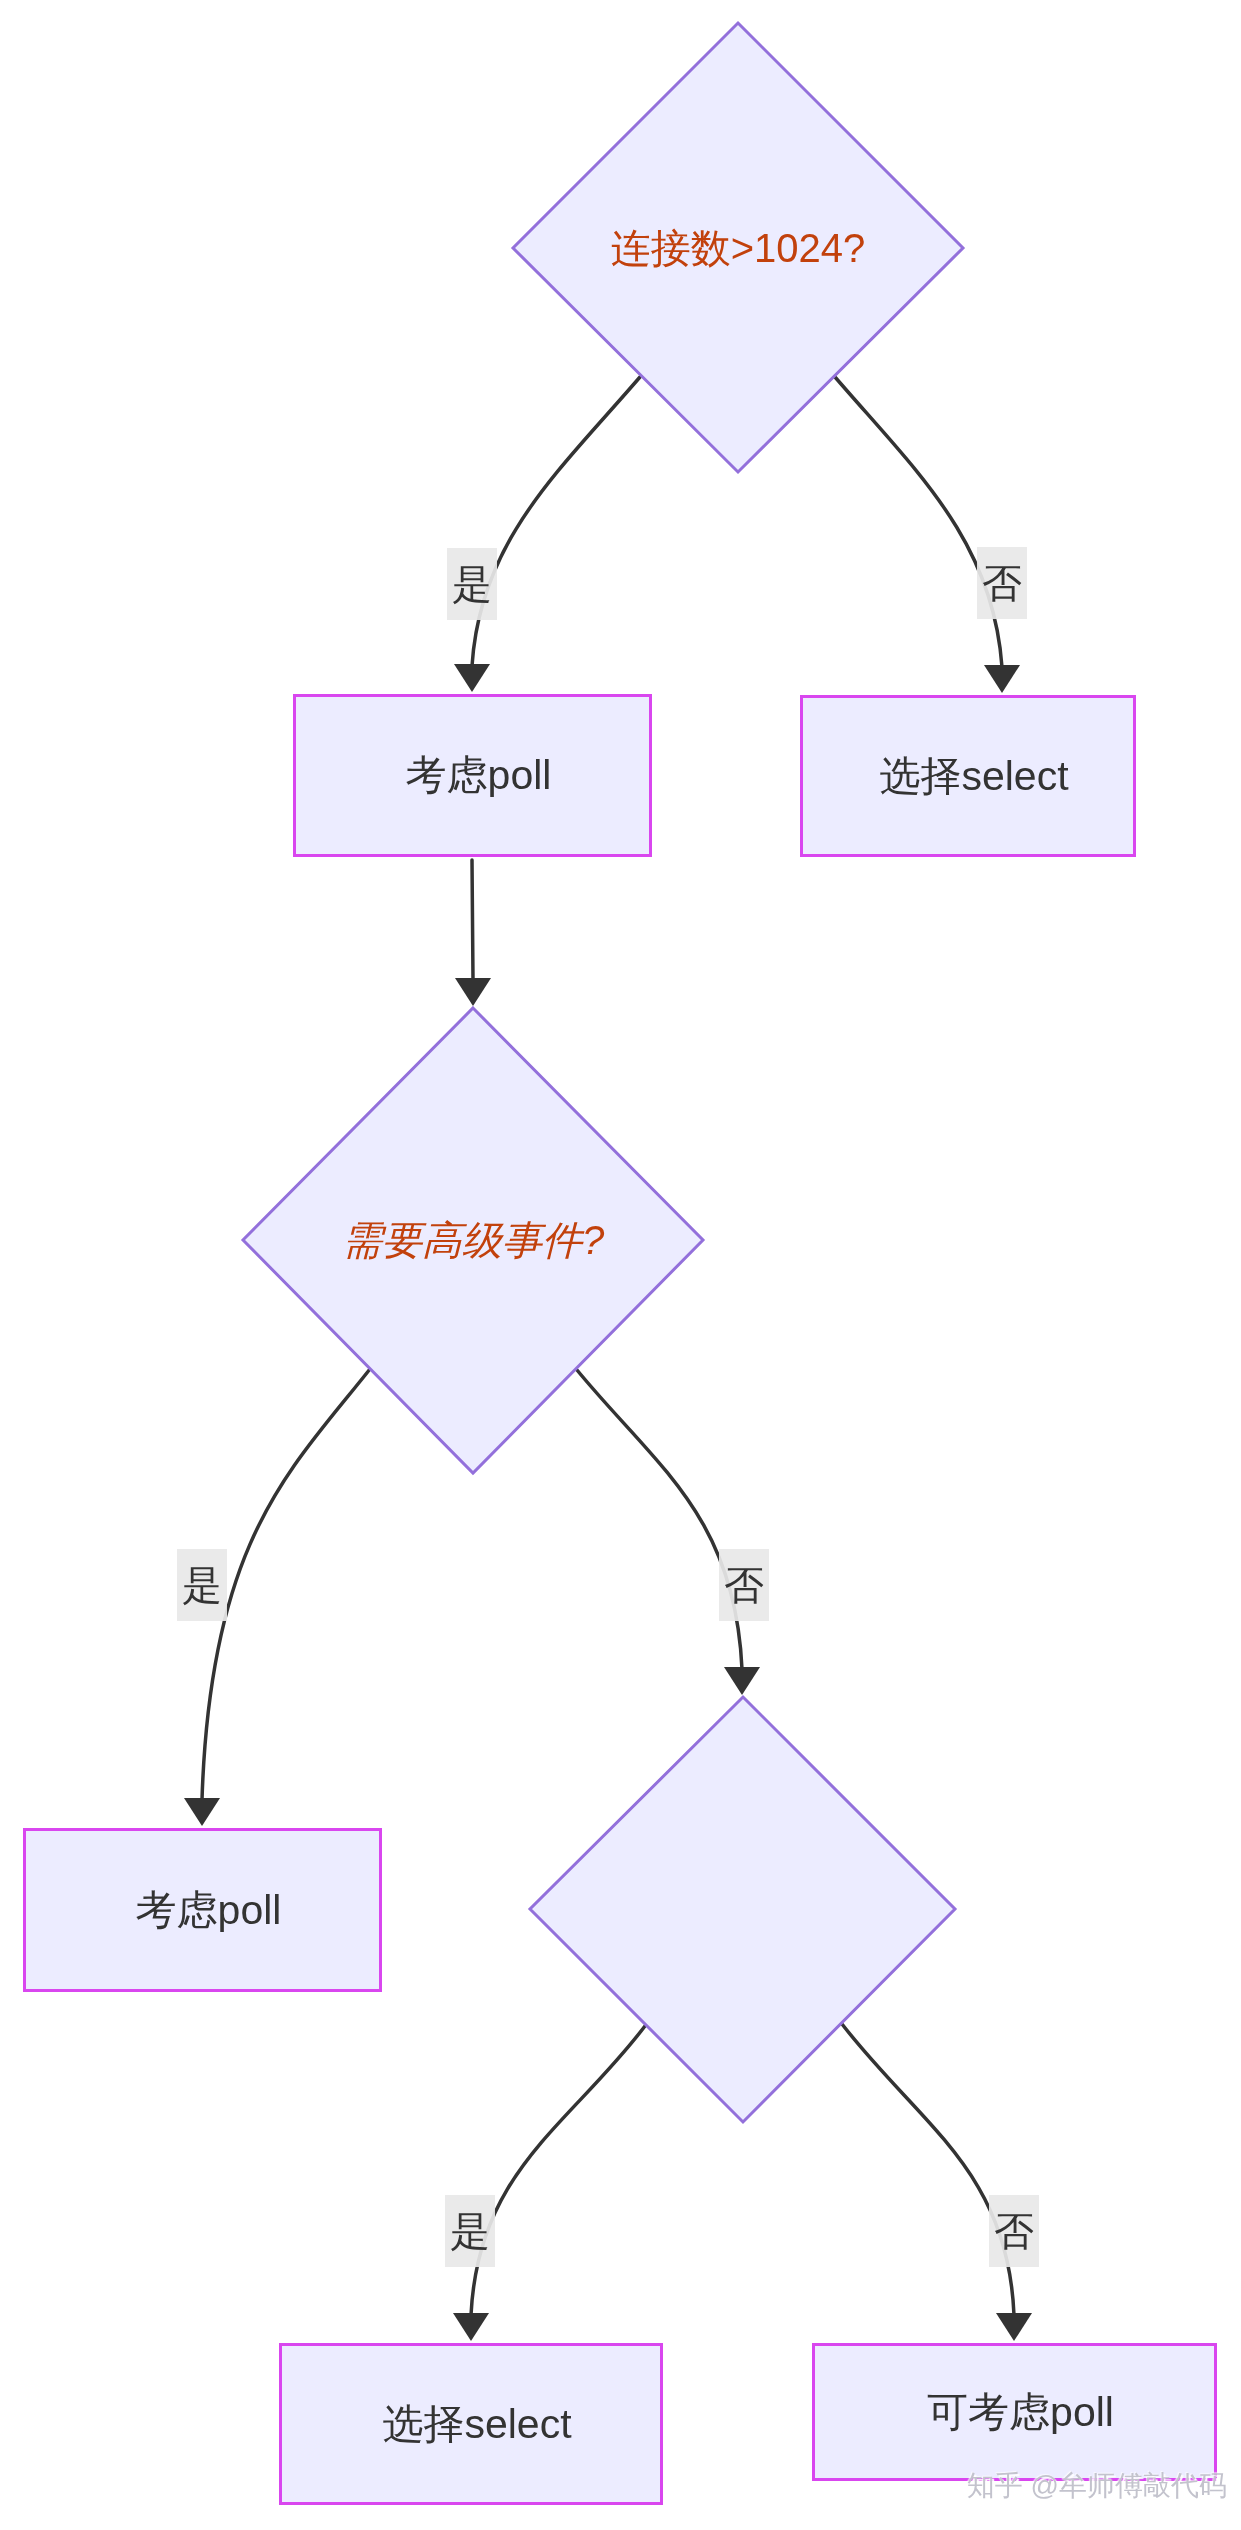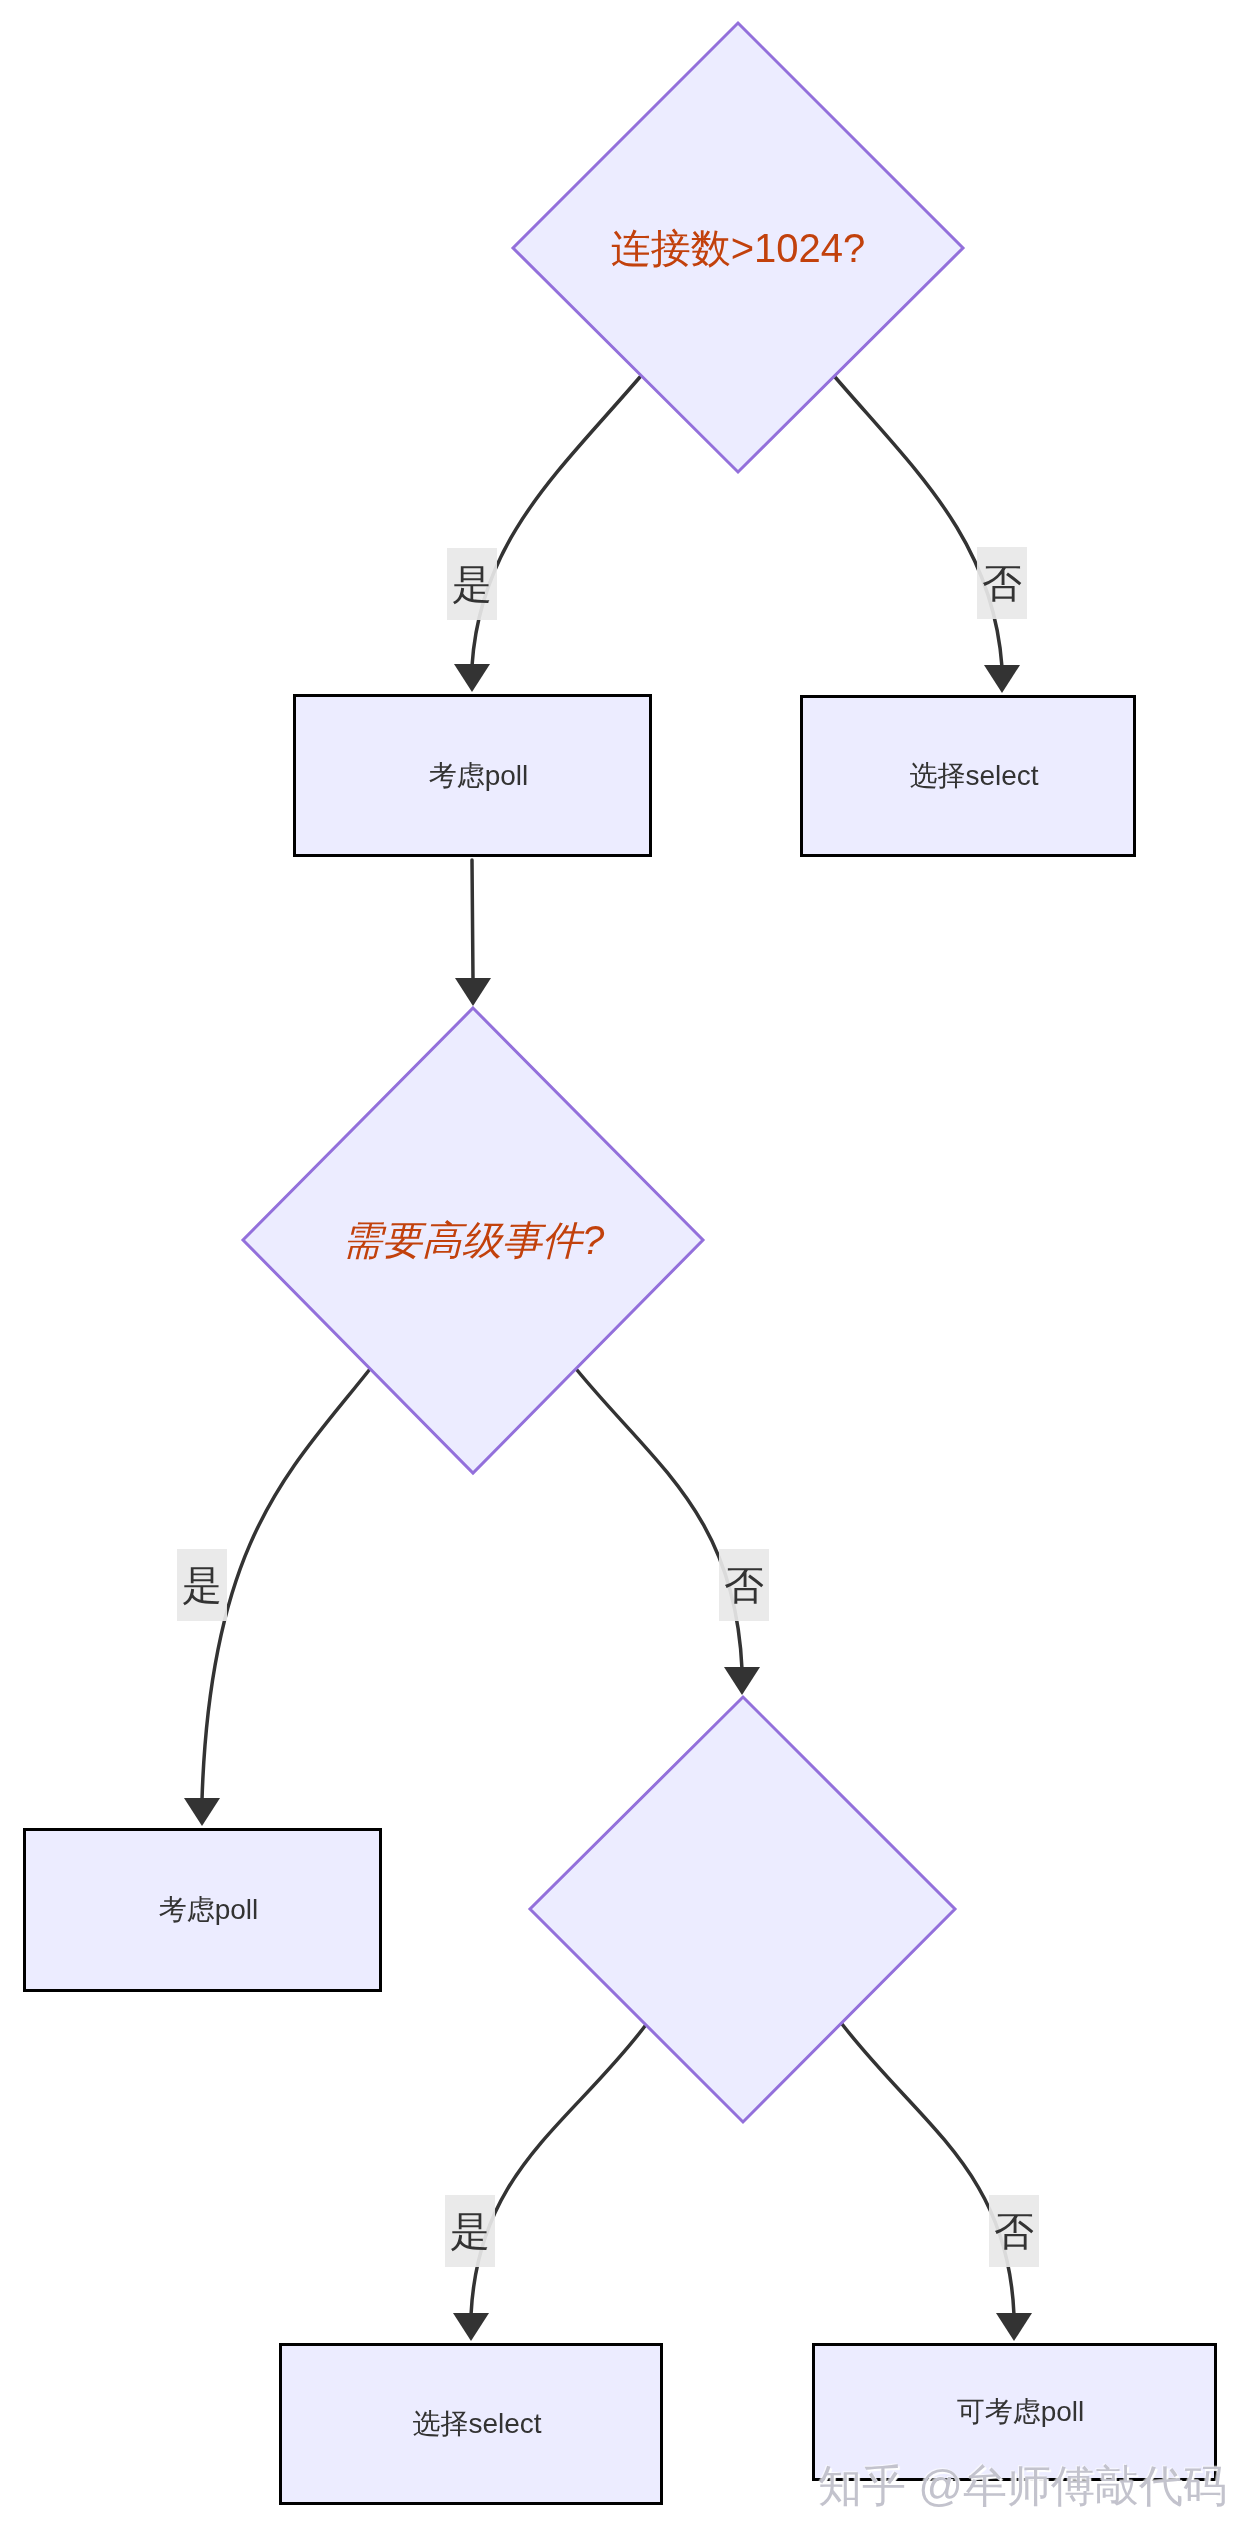--- a/index.html
+++ b/index.html
@@ -17,25 +17,25 @@
     stroke: #333333;
     stroke-width: 3.5px;
     stroke-linecap: round;
   }
   .arrowhead { fill: #333333; stroke: none; }
   .diamond-shape { fill: #ECECFF; stroke: #9370DB; stroke-width: 3px; }
   .node-rect {
     position: absolute;
     box-sizing: border-box;
     background: #ECECFF;
-    border: 3px solid #000000;
+    border: 3px solid #d946ef;
     display: flex;
     align-items: center;
     justify-content: center;
-    font-size: 28px;
+    font-size: 41px;
     color: #333333;
     padding-left: 12px;
   }
   .diamond-label {
     position: absolute;
     width: 460px;
     height: 64px;
     margin-left: -230px;
     margin-top: -32px;
     display: flex;
@@ -54,21 +54,21 @@
     line-height: 1;
     padding: 16px 5px;
     white-space: nowrap;
   }
   .watermark {
     position: absolute;
     right: 14px;
     top: 2460px;
     height: 52px;
     line-height: 52px;
-    font-size: 44px;
+    font-size: 28px;
     color: #c3c3cd;
     text-shadow: 2px 2px 1px #ffffff, -1px -1px 1px rgba(255,255,255,0.7);
     white-space: nowrap;
   }
 </style>
 </head>
 <body>
 
 <div class="canvas">
 

